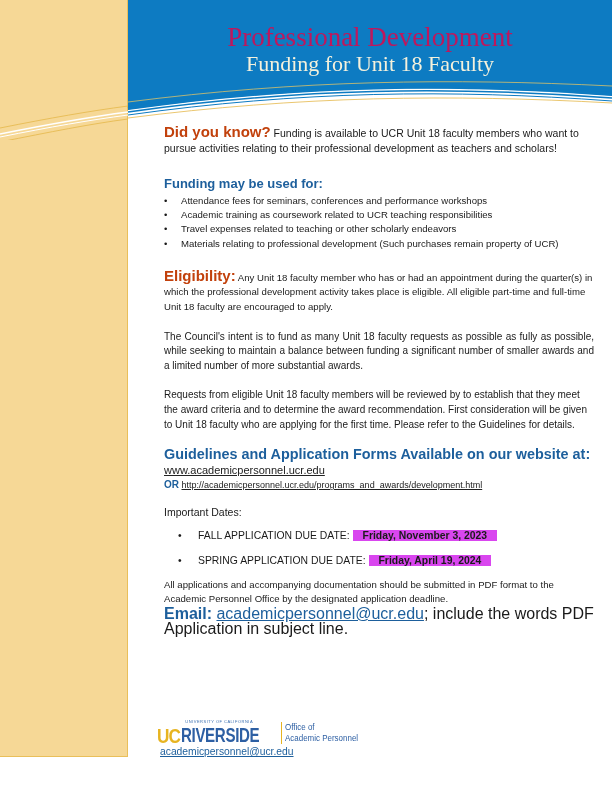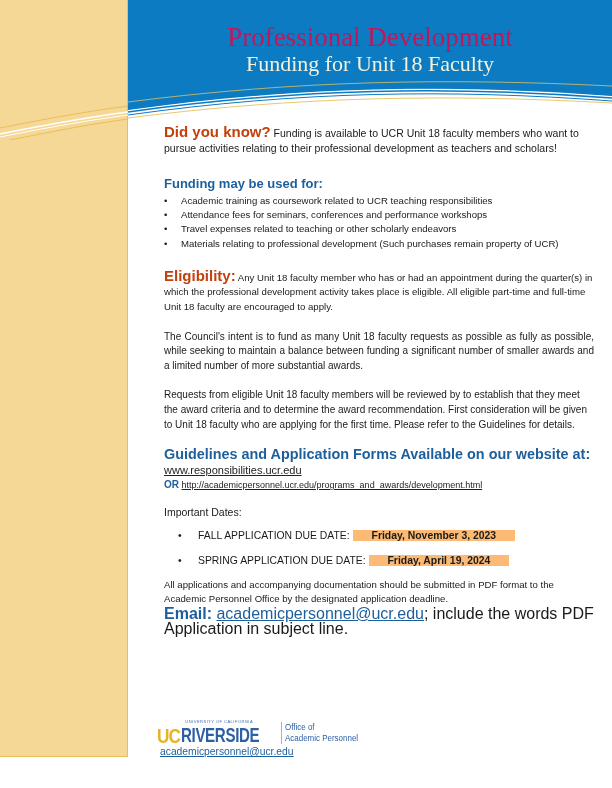--- a/index.html
+++ b/index.html
@@ -48,21 +48,21 @@
   .para.justify { text-align: justify; }
   .guide-head { color: #1d5f9c; font-weight: bold; font-size: 14.4px; margin-top: 14px; line-height: 17px; }
   .link1 { font-size: 11px; text-decoration: underline; color: #222; line-height: 15px; }
   .or-line { font-size: 9px; line-height: 14px; }
   .or-line .or { color: #1d5f9c; font-weight: bold; font-size: 10px; }
   .or-line a { color: #222; text-decoration: underline; }
   .dates-label { margin-top: 13px; font-size: 10.5px; }
   ul.dates { list-style: none; margin: 8px 0 0 0; padding: 0; font-size: 10.4px; }
   ul.dates li { position: relative; padding-left: 20px; margin-left: 14px; line-height: 15px; margin-bottom: 10px; }
   ul.dates li::before { content: "•"; position: absolute; left: 0; top: 0; }
-  .hl { background: #fdba74; font-weight: bold; padding: 0 19px; margin-top: 16px; }
+  .hl { background: #d946ef; font-weight: bold; padding: 0 10px; margin-top: 16px; }
   .footer-text { margin-top: 0; font-size: 9.6px; line-height: 14px; }
   .email-line { font-size: 16px; line-height: 15px; }
   .email-line .lbl { color: #1d5f9c; font-weight: bold; }
   .email-line a { color: #1d5f9c; text-decoration: underline; }
   .logo { position: absolute; left: 157px; top: 720px; height: 26px; display: flex; align-items: flex-end; }
   .logo-uc { font-family: "Liberation Sans", sans-serif; font-weight: bold; color: #e7b421; font-size: 21px; letter-spacing: -1px; line-height: 20px; transform: scaleX(0.82); transform-origin: left bottom; display: inline-block; }
   .logo-riv-wrap { position: relative; margin-left: -4px; }
   .logo-univ { position: absolute; top: -6px; left: 4px; font-size: 4px; color: #3b6fb0; letter-spacing: 0.5px; white-space: nowrap; }
   .logo-riv { font-weight: bold; color: #2d5fa3; font-size: 21px; line-height: 20px; display: inline-block; transform: scaleX(0.72); transform-origin: left bottom; letter-spacing: -0.5px; }
   .logo-divider { position: absolute; left: 124px; top: 2px; width: 1px; height: 22px; background: #e7b421; }
@@ -95,35 +95,35 @@
 <div class="title1">Professional Development</div>
 <div class="title2">Funding for Unit 18 Faculty</div>
 
 <div class="content">
   <p class="did-you">
     <span class="blue-head">Did you know?</span><span> Funding is available to UCR Unit 18 faculty members who want to pursue activities relating to their professional development as teachers and scholars!</span>
   </p>
 
   <div class="section-head">Funding may be used for:</div>
   <ul class="bullets">
+    <li>Attendance fees for seminars, conferences and performance workshops</li>
     <li>Academic training as coursework related to UCR teaching responsibilities</li>
-    <li>Attendance fees for seminars, conferences and performance workshops</li>
     <li>Travel expenses related to teaching or other scholarly endeavors</li>
     <li>Materials relating to professional development (Such purchases remain property of UCR)</li>
   </ul>
 
   <div class="elig">
     <span class="blue-head">Eligibility:</span><span> Any Unit 18 faculty member who has or had an appointment during the quarter(s) in which the professional development activity takes place is eligible. All eligible part-time and full-time Unit 18 faculty are encouraged to apply.</span>
   </div>
 
   <div class="para justify">The Council's intent is to fund as many Unit 18 faculty requests as possible as fully as possible, while seeking to maintain a balance between funding a significant number of smaller awards and a limited number of more substantial awards.</div>
   <div class="para">Requests from eligible Unit 18 faculty members will be reviewed by to establish that they meet the award criteria and to determine the award recommendation. First consideration will be given to Unit 18 faculty who are applying for the first time. Please refer to the Guidelines for details.</div>
 
   <div class="guide-head">Guidelines and Application Forms Available on our website at:</div>
-  <div class="link1">www.responsibilities.ucr.edu</div>
+  <div class="link1">www.academicpersonnel.ucr.edu</div>
   <div class="or-line">
     <span class="or">OR</span>
     <a>http://academicpersonnel.ucr.edu/programs_and_awards/development.html</a>
   </div>
 
   <div class="dates-label">Important Dates:</div>
   <ul class="dates">
     <li><span>FALL APPLICATION DUE DATE: </span><span class="hl">Friday, November 3, 2023</span></li>
     <li><span>SPRING APPLICATION DUE DATE: </span><span class="hl">Friday, April 19, 2024</span></li>
   </ul>

